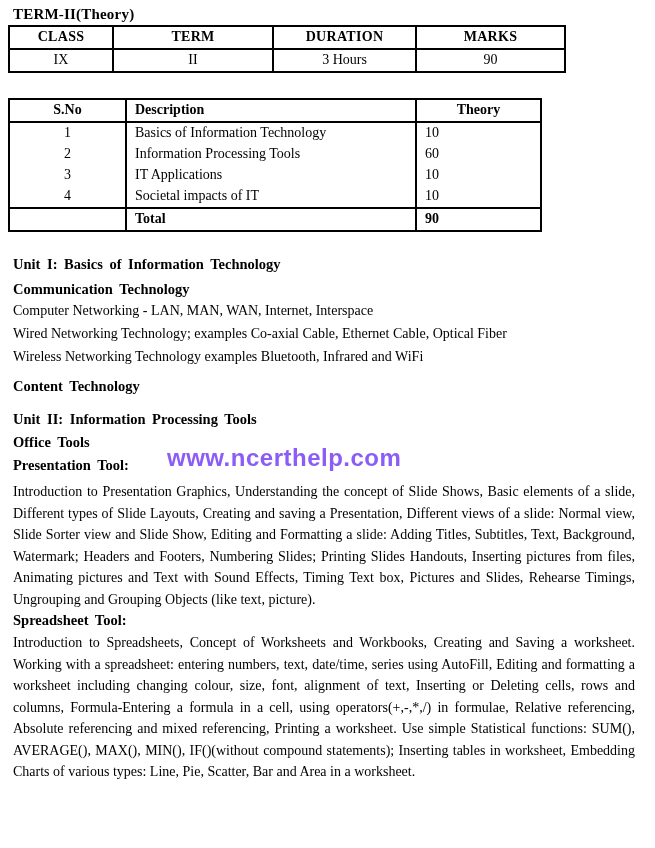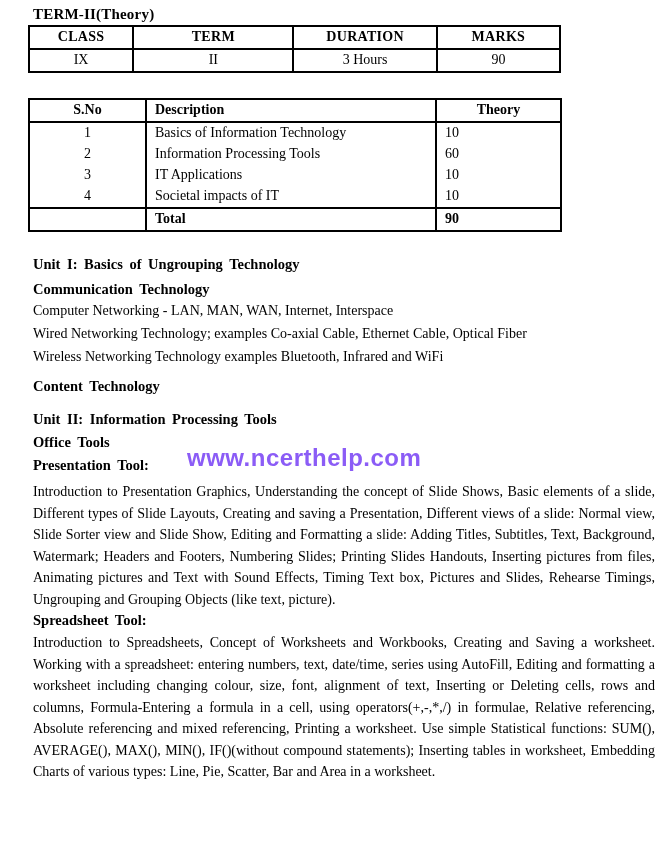--- a/index.html
+++ b/index.html
@@ -5,21 +5,21 @@
   * { margin: 0; padding: 0; box-sizing: border-box; }
   html, body { background: #ffffff; }
   .page {
     position: relative;
     width: 655px;
     height: 848px;
     background: #ffffff;
     color: #000000;
     font-family: "Liberation Serif", serif;
     overflow: hidden;
-    padding: 5px 13px 0 28px;
+    padding: 5px 13px 0 8px;
   }
   .doc-title {
     font-size: 15px;
     font-weight: bold;
     margin-left: 5px;
     line-height: 18px;
     letter-spacing: 0.2px;
   }
   table { border-collapse: collapse; table-layout: fixed; }
   .info-table { width: 533px; margin-top: 2px; }
@@ -108,21 +108,21 @@
 <div class="page">
 
   <div class="doc-title">TERM-II(Theory)</div>
 
   <table class="info-table">
     <thead>
       <tr>
         <th style="width:104px">CLASS</th>
         <th style="width:160px">TERM</th>
         <th style="width:143px">DURATION</th>
-        <th style="width:123px">MARKS</th>
+        <th style="width:149px">MARKS</th>
       </tr>
     </thead>
     <tbody>
       <tr>
         <td>IX</td>
         <td>II</td>
         <td>3 Hours</td>
         <td>90</td>
       </tr>
     </tbody>
@@ -163,21 +163,21 @@
         <td class="theory-cell">10</td>
       </tr>
       <tr class="total-row">
         <td></td>
         <td>Total</td>
         <td class="theory-cell">90</td>
       </tr>
     </tbody>
   </table>
 
-  <div class="heading mt23">Unit I: Basics of Ungrouping Technology</div>
+  <div class="heading mt23">Unit I: Basics of Information Technology</div>
 
   <div class="heading mt7">Communication Technology</div>
   <div class="body-line mt4">Computer Networking - LAN, MAN, WAN, Internet, Interspace</div>
   <div class="body-line mt5">Wired Networking Technology; examples Co-axial Cable, Ethernet Cable, Optical Fiber</div>
   <div class="body-line mt5">Wireless Networking Technology examples Bluetooth, Infrared and WiFi</div>
 
   <div class="heading mt11">Content Technology</div>
 
   <div class="heading mt15">Unit II: Information Processing Tools</div>
 

